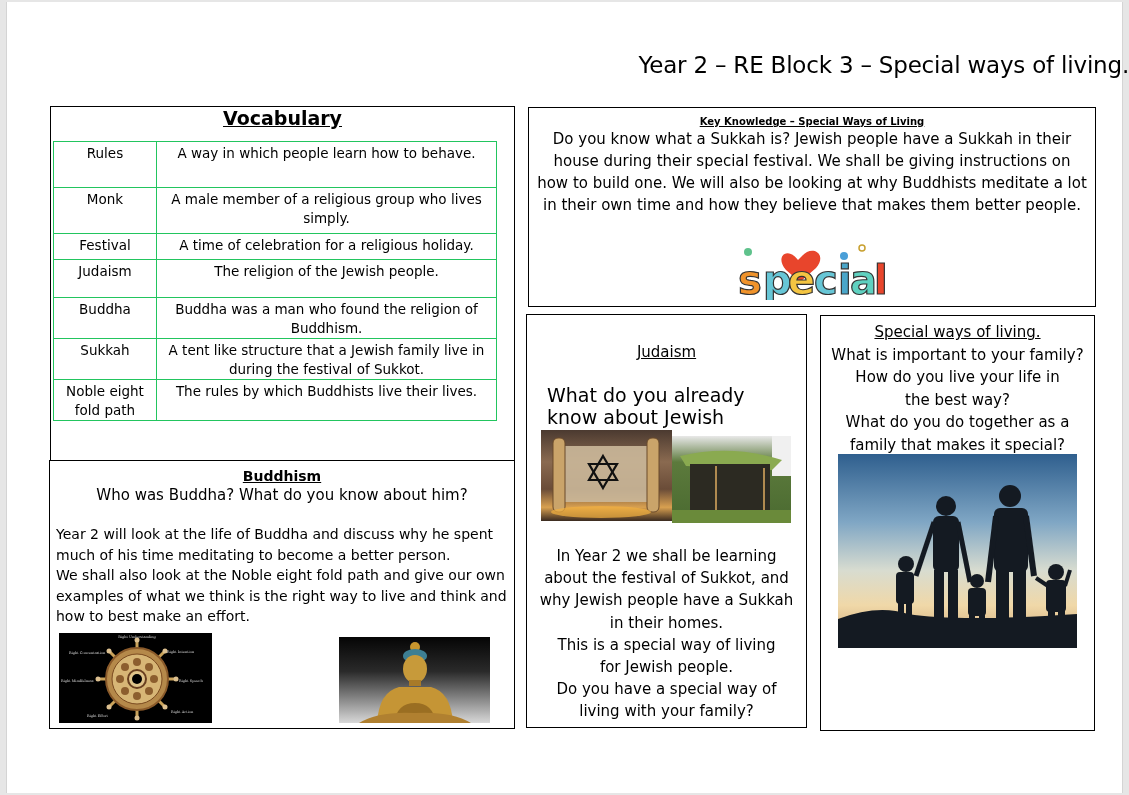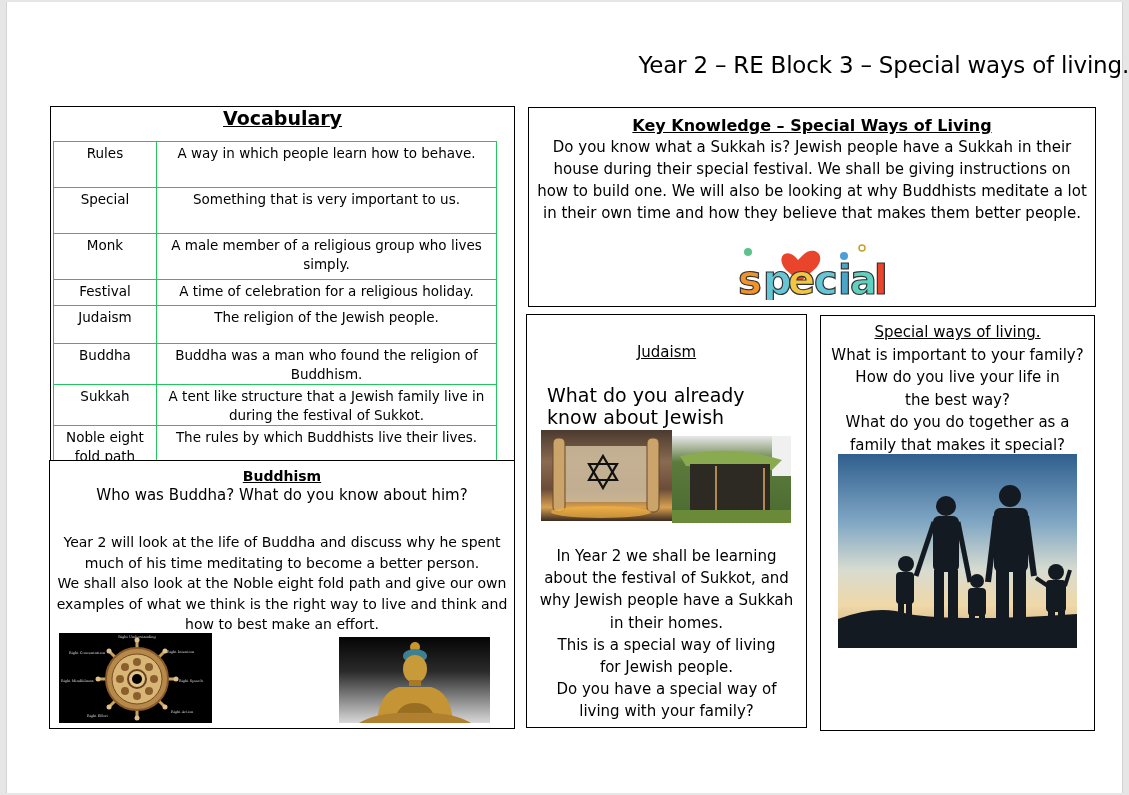--- a/index.html
+++ b/index.html
@@ -14,25 +14,25 @@
     #vocab { left: 50px; top: 106px; width: 465px; height: 376px; border-width: 1.5px; }
     #vocab .head { text-align: center; font-size: 19px; font-weight: bold; text-decoration: underline; height: 26px; }
     table.vt { position: absolute; left: 2px; top: 34px; width: 444px; border-collapse: collapse; font-size: 13.5px; }
     table.vt td { border: 1px solid #22c55e; vertical-align: top; text-align: center; padding: 2px 6px 0 6px; line-height: 19px; }
     table.vt td.term { width: 103px; }
 
     
     #buddhism { left: 49px; top: 460px; width: 466px; height: 269px; border-width: 1.5px; }
     #buddhism .h { font-size: 14px; font-weight: bold; text-decoration: underline; text-align: center; margin-top: 7px; }
     #buddhism .q { font-size: 15px; text-align: center; margin-top: 2px; }
-    #buddhism .p { font-size: 14px; text-align: center; line-height: 20.5px; margin-top: 28px; padding: 0 6px; }
+    #buddhism .p { font-size: 14px; line-height: 20.5px; margin-top: 20px; padding: 0 6px; }
 
     
     #key { left: 528px; top: 107px; width: 568px; height: 200px; border-width: 1.5px; }
-    #key .h { font-size: 16px; font-weight: bold; text-decoration: underline; text-align: center; margin-top: 8px; }
+    #key .h { font-size: 10px; font-weight: bold; text-decoration: underline; text-align: center; margin-top: 8px; }
     #key .p { font-size: 15px; text-align: center; line-height: 22px; margin-top: 1px; padding: 0 8px; }
 
     
     #judaism { left: 526px; top: 314px; width: 281px; height: 414px; border-width: 1.5px; }
     #judaism .h { font-size: 15px; text-decoration: underline; text-align: center; margin-top: 28px; }
     #judaism .q { font-size: 19px; text-align: left; line-height: 22px; margin-top: 23px; }
     #judaism .p { font-size: 15px; text-align: center; line-height: 22.2px; position: absolute; left: 0; top: 230px; width: 100%; padding: 0 8px; }
 
     
     #ways { left: 820px; top: 315px; width: 275px; height: 416px; border-width: 1.5px; }
@@ -47,24 +47,20 @@
 
 <div class="title">Year 2 – RE Block 3 – Special ways of living.</div>
 
 <div class="box" id="vocab">
   <div class="head">Vocabulary</div>
   <table class="vt">
     <tbody>
         <tr style="height:46px">
       <td class="term">Rules</td>
       <td>A way in which people learn how to behave.</td>
-    </tr>
-    <tr style="height:46px">
-      <td class="term">Special</td>
-      <td>Something that is very important to us.</td>
     </tr>
     <tr style="height:46px">
       <td class="term">Monk</td>
       <td>A male member of a religious group who lives simply.</td>
     </tr>
     <tr style="height:26px">
       <td class="term">Festival</td>
       <td>A time of celebration for a religious holiday.</td>
     </tr>
     <tr style="height:38px">

